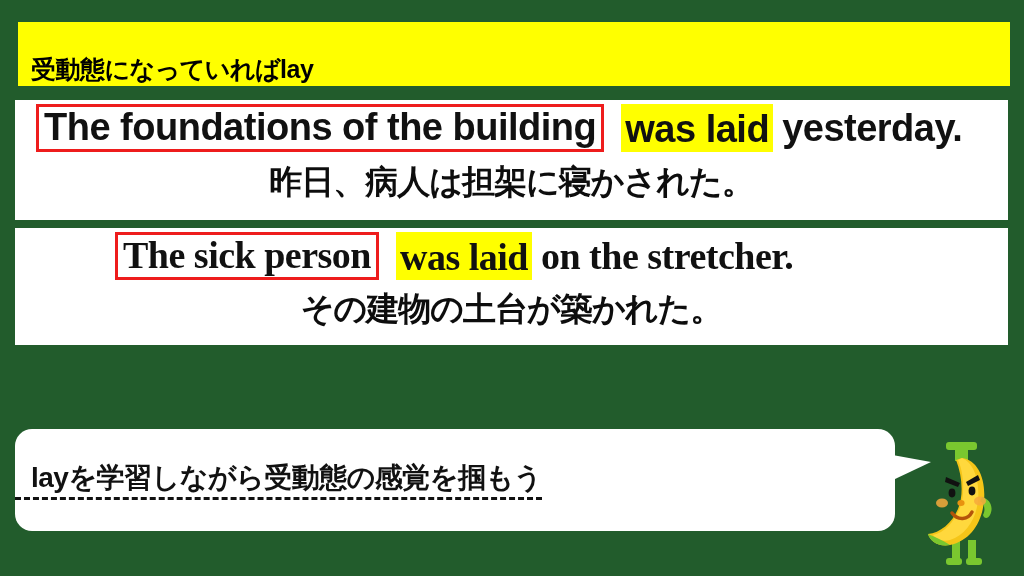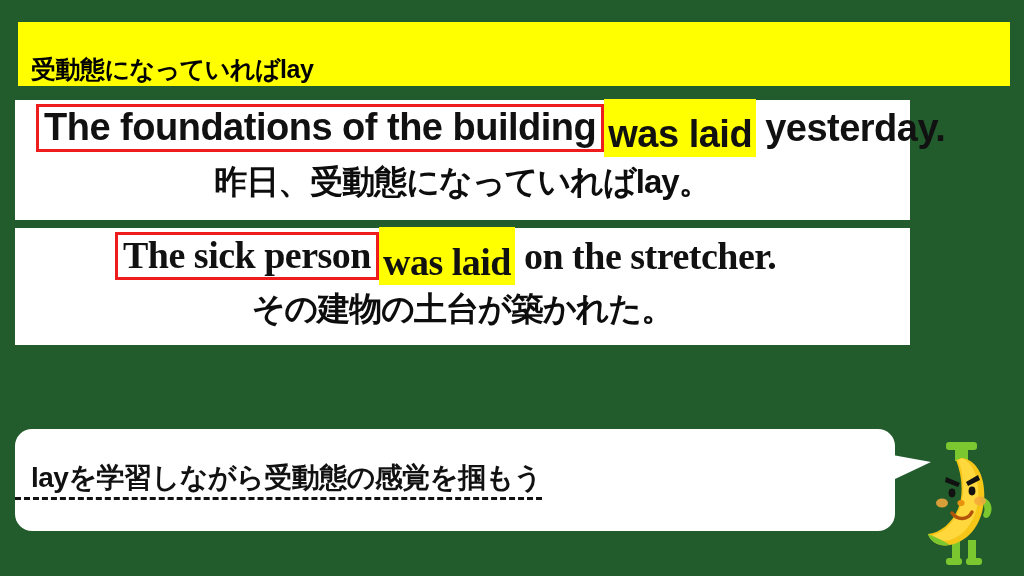--- a/index.html
+++ b/index.html
@@ -33,21 +33,21 @@
     color: #000000;
     padding-left: 13px;
     letter-spacing: -0.5px;
     white-space: nowrap;
   }
 
   
   .panel {
     position: absolute;
     left: 15px;
-    width: 895px;
+    width: 993px;
     background: #ffffff;
   }
   #panel-1 { top: 100px;  height: 120px; }
   #panel-2 { top: 228px;  height: 117px; font-family: Liberation Serif, serif; }
 
   .sentence-line {
     display: flex;
     align-items: center;
     white-space: nowrap;
     height: 56px;
@@ -61,23 +61,24 @@
 
   .subject-box {
     border: 3px solid #ee1c1c;
     padding: 1px 5px 2px 5px;
     display: inline-block;
     line-height: 1.05;
   }
 
   .highlight {
     background: #ffff00;
-    padding: 16px 4px 3px 4px;
+    padding: 6px 4px 3px 4px;
     display: inline-block;
     line-height: 1.05;
+    margin-left: 17px;
   }
 
   .plain-tail {
     padding-left: 9px;
   }
 
   .translation-line {
     text-align: center;
     font-size: 33px;
     font-weight: bold;
@@ -138,21 +139,21 @@
 <div id="title-banner">
   <span id="title-text">受動態になっていればlay</span>
 </div>
 
 <div class="panel" id="panel-1">
   <div class="sentence-line">
     <span class="subject-box">The foundations of the building</span>
     <span class="highlight">was laid</span>
     <span class="plain-tail">yesterday.</span>
   </div>
-  <div class="translation-line">昨日、受動態になっていればlay。</div>
+  <div class="translation-line">昨日、病人は担架に寝かされた。</div>
 </div>
 
 <div class="panel" id="panel-2">
   <div class="sentence-line">
     <span class="subject-box">The sick person</span>
     <span class="highlight">was laid</span>
     <span class="plain-tail">on the stretcher.</span>
   </div>
   <div class="translation-line">その建物の土台が築かれた。</div>
 </div>

